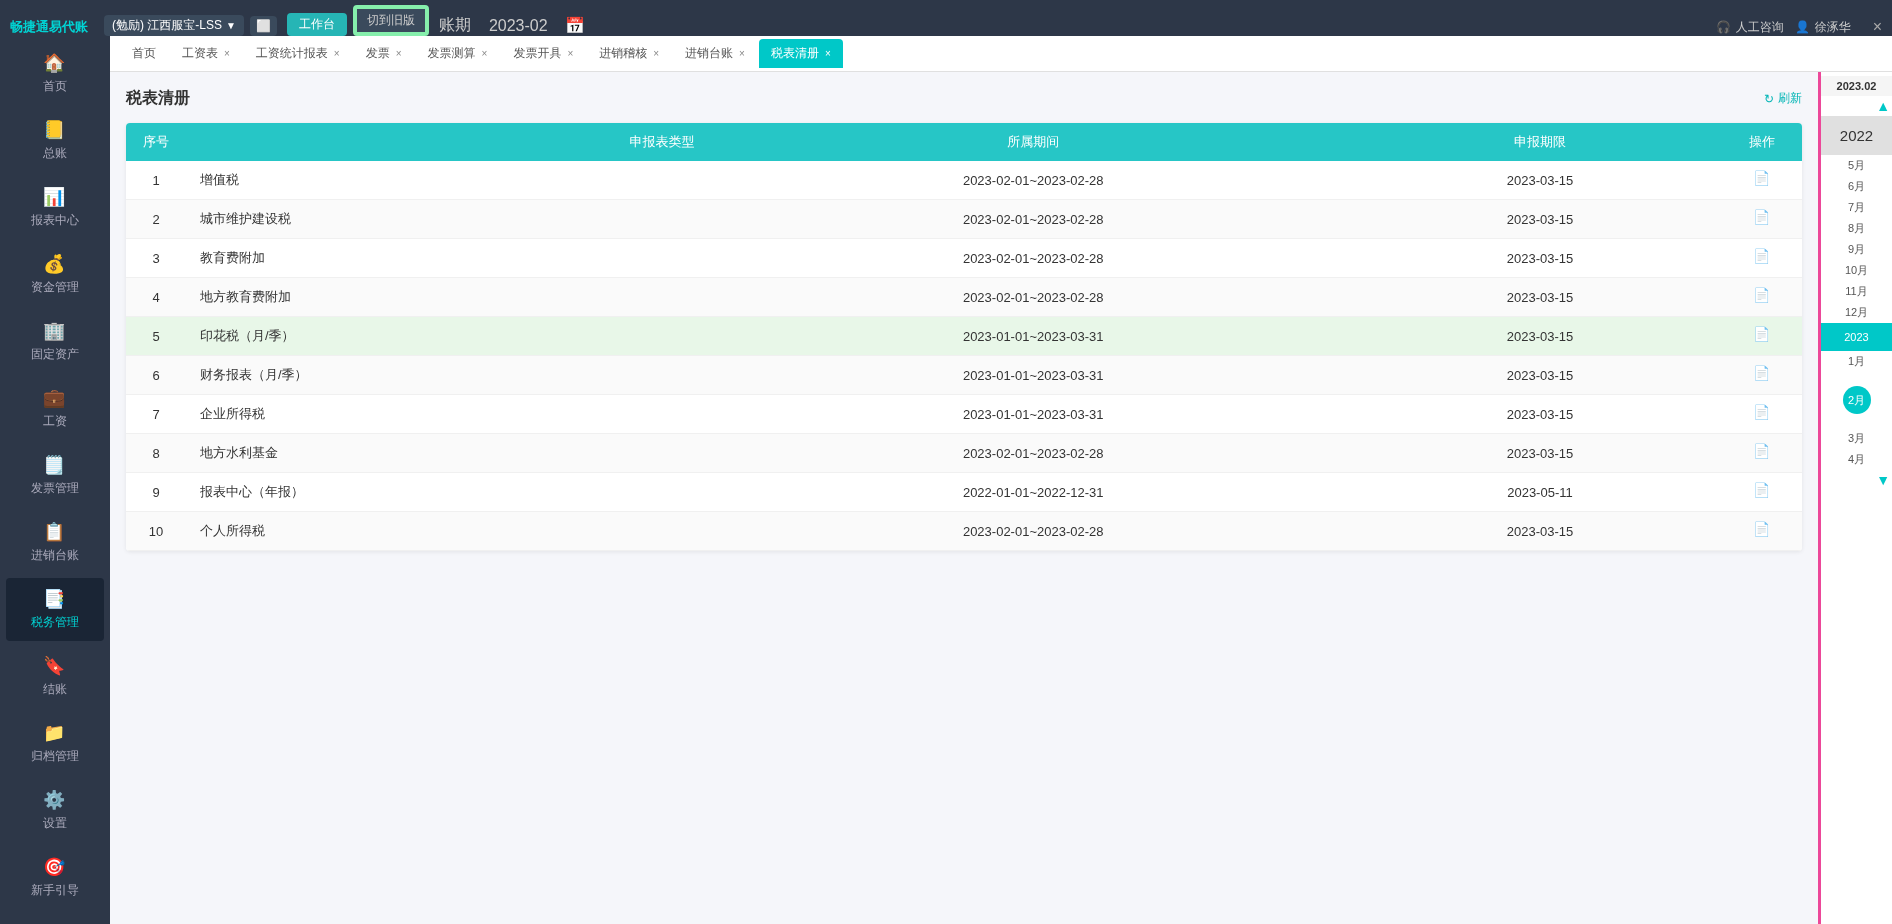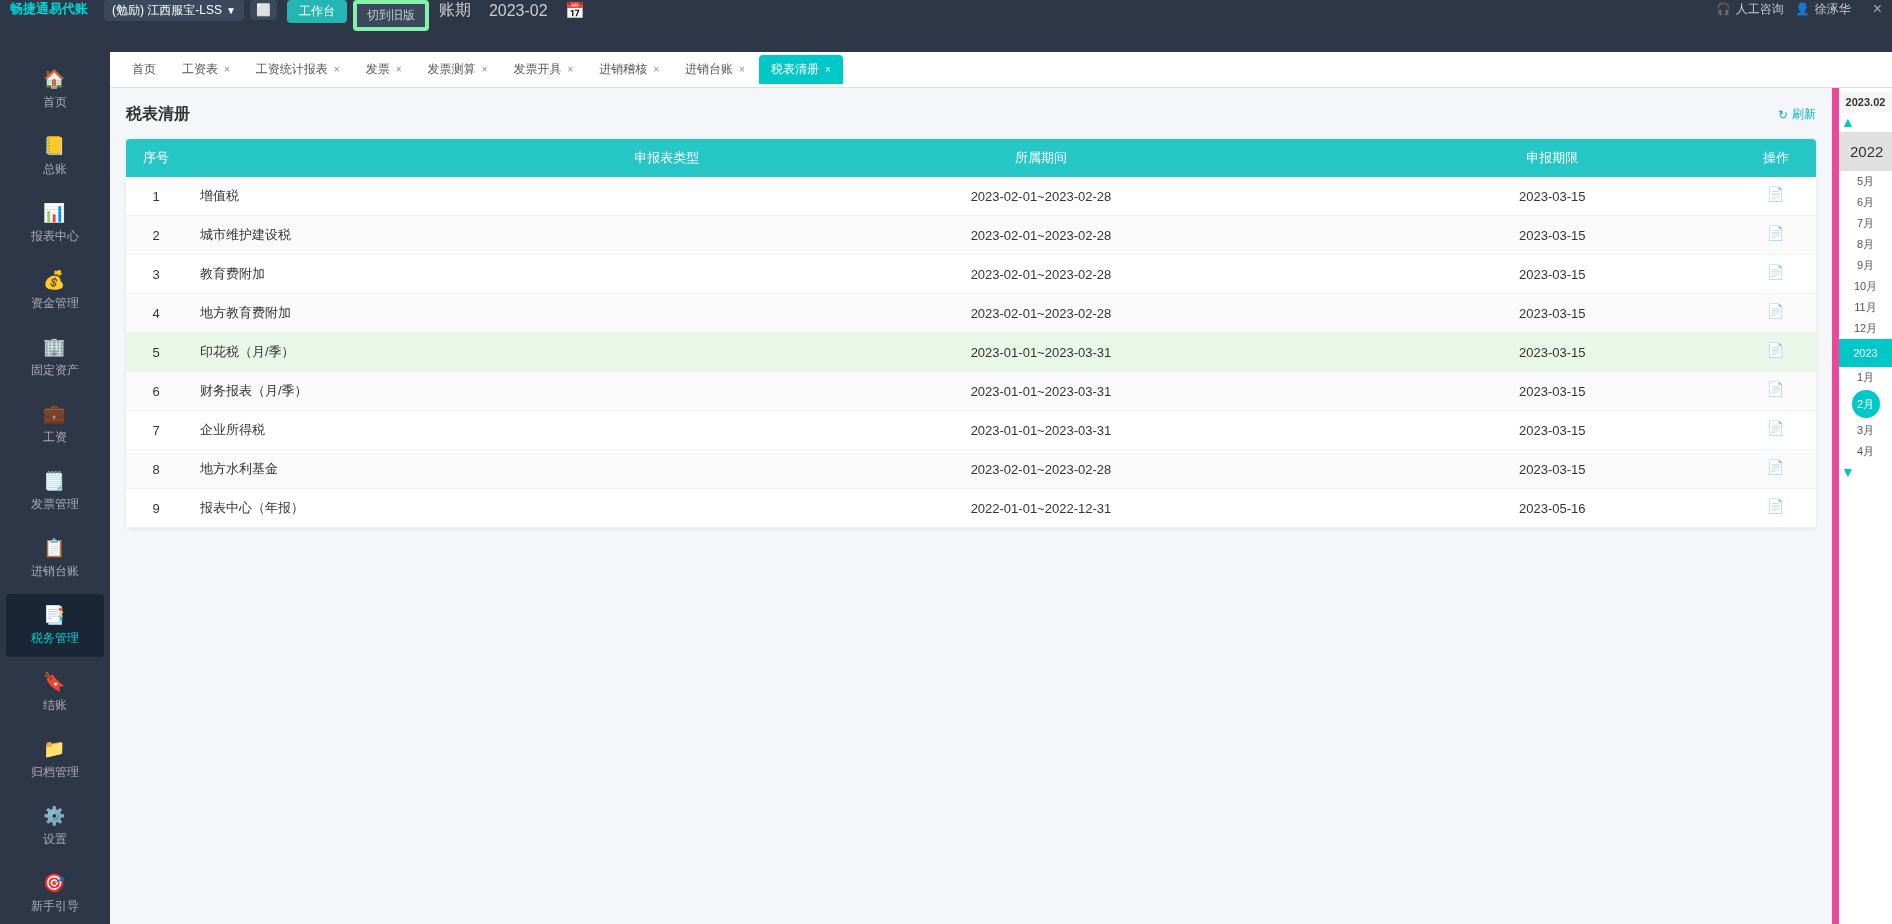--- a/index.html
+++ b/index.html
@@ -1,23 +1,23 @@
 <!DOCTYPE html>
 <html><head>
   <meta charset="utf-8">
   <style>
     * { box-sizing: border-box; margin: 0; padding: 0; }
     body { font-family: 'Microsoft YaHei', Arial, sans-serif; font-size: 13px; background: #f0f2f5; display: flex; flex-direction: column; height: 924px; overflow: hidden; }
 
     
     .top-bar {
-      height: 52px;
+      height: 36px;
       background: #2d3748;
       display: flex;
-      align-items: flex-start;
+      align-items: flex-end;
       padding: 0 10px;
       color: #fff;
       font-size: 12px;
       flex-shrink: 0;
     }
     .top-bar .logo {
       color: #00d4d4;
       font-size: 13px;
       font-weight: bold;
       margin-right: 16px;
@@ -234,26 +234,26 @@
     .action-icon {
       display: inline-block;
       width: 20px;
       height: 20px;
       cursor: pointer;
       color: #666;
       font-size: 14px;
     }
 
     .right-cal {
-      width: 60px;
+      width: 74px;
       background: #fff;
-      border-left: 7px solid #ec4899;
+      border-left: 3px solid #ec4899;
       display: flex;
       flex-direction: column;
-      align-items: flex-start;
+      align-items: flex-end;
       padding: 4px 0;
       overflow-y: auto;
       flex-shrink: 0;
     }
     .cal-header {
       font-size: 11px;
       color: #333;
       font-weight: bold;
       padding: 4px;
       background: #f5f5f5;
@@ -509,21 +509,30 @@
       <td>2023-02-01~2023-02-28</td>
       <td>2023-03-15</td>
       <td>
         <span class="action-icon" title="操作">📄</span>
       </td>
     </tr>
               <tr>
       <td>9</td>
       <td class="name-col">报表中心（年报）</td>
       <td>2022-01-01~2022-12-31</td>
-      <td>2023-05-16</td>
+      <td>2023-05-11</td>
+      <td>
+        <span class="action-icon" title="操作">📄</span>
+      </td>
+    </tr>
+              <tr>
+      <td>10</td>
+      <td class="name-col">个人所得税</td>
+      <td>2023-02-01~2023-02-28</td>
+      <td>2023-03-15</td>
       <td>
         <span class="action-icon" title="操作">📄</span>
       </td>
     </tr>
             </tbody>
         </table>
       </div>
 
       <div class="right-cal">
         <div class="cal-header">2023.02</div>
@@ -534,21 +543,21 @@
         <div class="cal-row">6月</div>
         <div class="cal-row">7月</div>
         <div class="cal-row">8月</div>
         <div class="cal-row">9月</div>
         <div class="cal-row">10月</div>
         <div class="cal-row">11月</div>
         <div class="cal-row">12月</div>
 
         <div class="current-year" style="background:#00c8c8; width:100%; text-align:center; font-size:11px; padding:8px; color:#fff;">2023</div>
         <div class="cal-row">1月</div>
-        <div class="cal-row active-month" style="background:#00c8c8; color:#fff; border-radius: 50%; width:28px; height:28px; display:flex; align-items:center; justify-content:center; margin: 2px auto; font-size:11px;">2月</div>
+        <div class="cal-row active-month" style="background:#00c8c8; color:#fff; border-radius: 50%; width:28px; height:28px; display:flex; align-items:center; justify-content:center; margin: 14px auto; font-size:11px;">2月</div>
         <div class="cal-row">3月</div>
         <div class="cal-row">4月</div>
 
         <div class="down-arrow">▼</div>
       </div>
     </div>
   </div>
 </div>
 
 </body></html>

